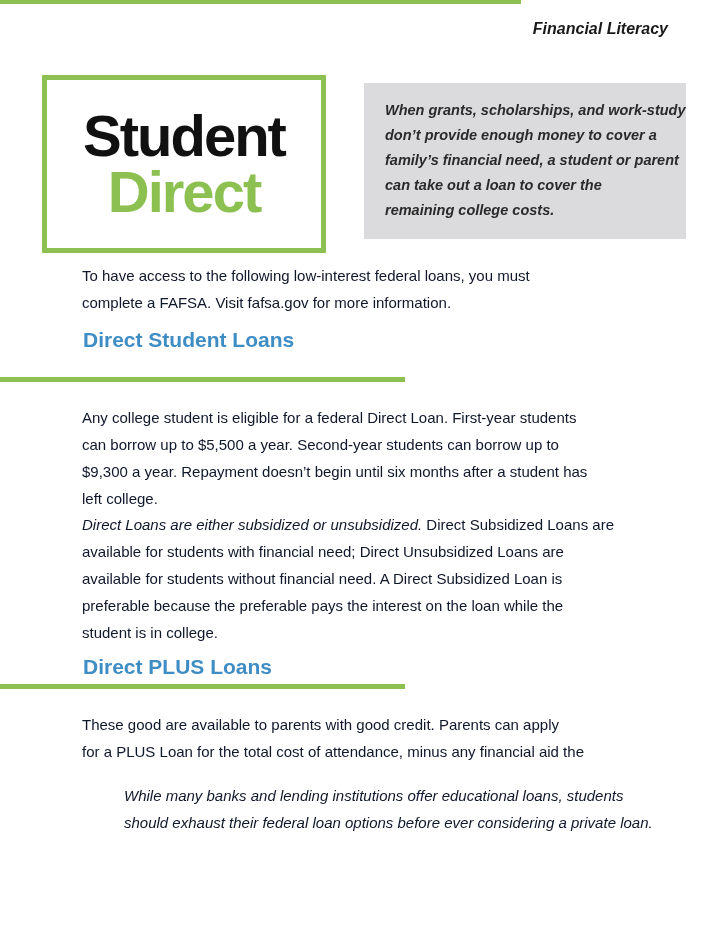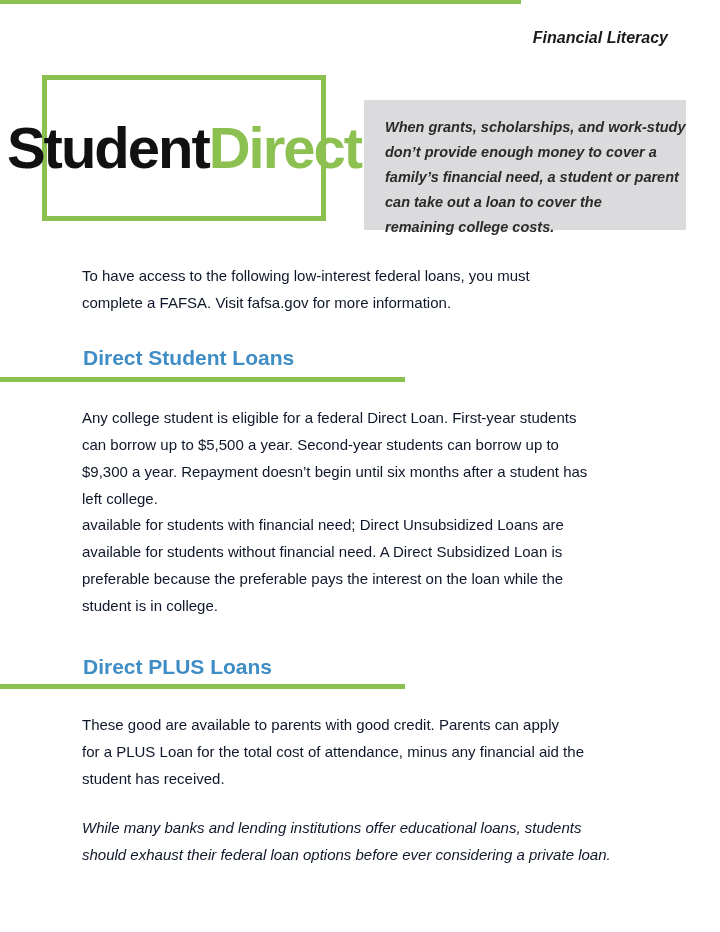--- a/index.html
+++ b/index.html
@@ -9,42 +9,42 @@
     position:relative;
     font-family:"Liberation Sans", sans-serif;
     color:#231f20;
     overflow:hidden;
   }
   .abs { position:absolute; }
 
   
   .top-rule { left:0; top:38; width:521px; height:4px; background:#8cc152; }
   .header-label {
-    top:29px; right:52px;
+    top:20px; right:52px;
     font-size:16px; font-weight:700; font-style:italic;
     color:#1a1a1a; white-space:pre;
   }
 
   
   .title-box {
-    left:42px; top:75px; width:284px; height:146px;
+    left:42px; top:75px; width:284px; height:178px;
     border:5px solid #8cc152; box-sizing:border-box;
-    display:flex; flex-direction:row; justify-content:center; align-items:center;
+    display:flex; flex-direction:column; justify-content:center; align-items:center;
     background:#ffffff;
   }
   .title-line {
     font-size:58px; font-weight:700; letter-spacing:-2px;
     line-height:56px; white-space:pre;
   }
   .title-line.black { color:#111111; }
   .title-line.green { color:#8cc152; }
 
   
   .callout {
-    left:364px; top:100px; width:322px; height:130px;
+    left:364px; top:83px; width:322px; height:156px;
     background:#dbdbdd; box-sizing:border-box;
     padding:15px 10px 0 21px;
   }
   .callout-line {
     font-size:14.5px; line-height:25px;
     font-weight:700; font-style:italic;
     color:#2a2a2a; white-space:pre;
   }
 
   
@@ -52,28 +52,28 @@
   .bodyline { font-size:15px; line-height:27px; white-space:pre; color:#0f172a; }
   .bodyline .it { font-style:italic; }
 
   .section-heading {
     left:83px;
     font-size:21px; font-weight:700; color:#3f8dc5; white-space:pre;
   }
   .heading-rule { left:0; width:405px; height:5px; background:#8cc152; }
 
   .p-intro { top:262px; }
-  .h1 { top:346px; }
+  .h1 { top:328px; }
   .rule1 { top:377px; }
   .p-a1 { top:404px; }
   .p-a2 { top:511px; }
   .h2 { top:655px; }
   .rule2 { top:684px; }
   .p-b1 { top:711px; }
-  .p-b2 { top:814px; }
+  .p-b2 { top:782px;margin-left:42px; }
 </style>
 </head>
 <body>
 
 <div class="abs top-rule"></div>
 <div class="abs header-label">Financial Literacy</div>
 
 <div class="abs title-box">
   <div class="title-line black">Student</div>
   <div class="title-line green">Direct</div>
@@ -96,31 +96,31 @@
 <div class="abs heading-rule rule1"></div>
 
 <div class="abs textblock p-a1">
   <div class="bodyline"><span class="it"></span><span>Any college student is eligible for a federal Direct Loan. First-year students</span></div>
   <div class="bodyline"><span class="it"></span><span>can borrow up to $5,500 a year. Second-year students can borrow up to</span></div>
   <div class="bodyline"><span class="it"></span><span>$9,300 a year. Repayment doesn’t begin until six months after a student has</span></div>
   <div class="bodyline"><span class="it"></span><span>left college.</span></div>
 </div>
 
 <div class="abs textblock p-a2">
+  <div class="bodyline"><span class="it">Direct Loans are either subsidized or unsubsidized.</span><span> Direct Subsidized Loans are</span></div>
   <div class="bodyline"><span class="it"></span><span>available for students with financial need; Direct Unsubsidized Loans are</span></div>
   <div class="bodyline"><span class="it"></span><span>available for students without financial need. A Direct Subsidized Loan is</span></div>
   <div class="bodyline"><span class="it"></span><span>preferable because the preferable pays the interest on the loan while the</span></div>
   <div class="bodyline"><span class="it"></span><span>student is in college.</span></div>
 </div>
 
 <div class="abs section-heading h2">Direct PLUS Loans</div>
 <div class="abs heading-rule rule2"></div>
 
 <div class="abs textblock p-b1">
   <div class="bodyline"><span class="it"></span><span>These good are available to parents with good credit. Parents can apply</span></div>
   <div class="bodyline"><span class="it"></span><span>for a PLUS Loan for the total cost of attendance, minus any financial aid the</span></div>
-  <div class="bodyline"><span class="it"></span><span>student has received.</span></div>
 </div>
 
 <div class="abs textblock p-b2">
   <div class="bodyline"><span class="it">While many banks and lending institutions offer educational loans, students</span><span></span></div>
   <div class="bodyline"><span class="it">should exhaust their federal loan options before ever considering a private loan.</span><span></span></div>
 </div>
 
 </body></html>

